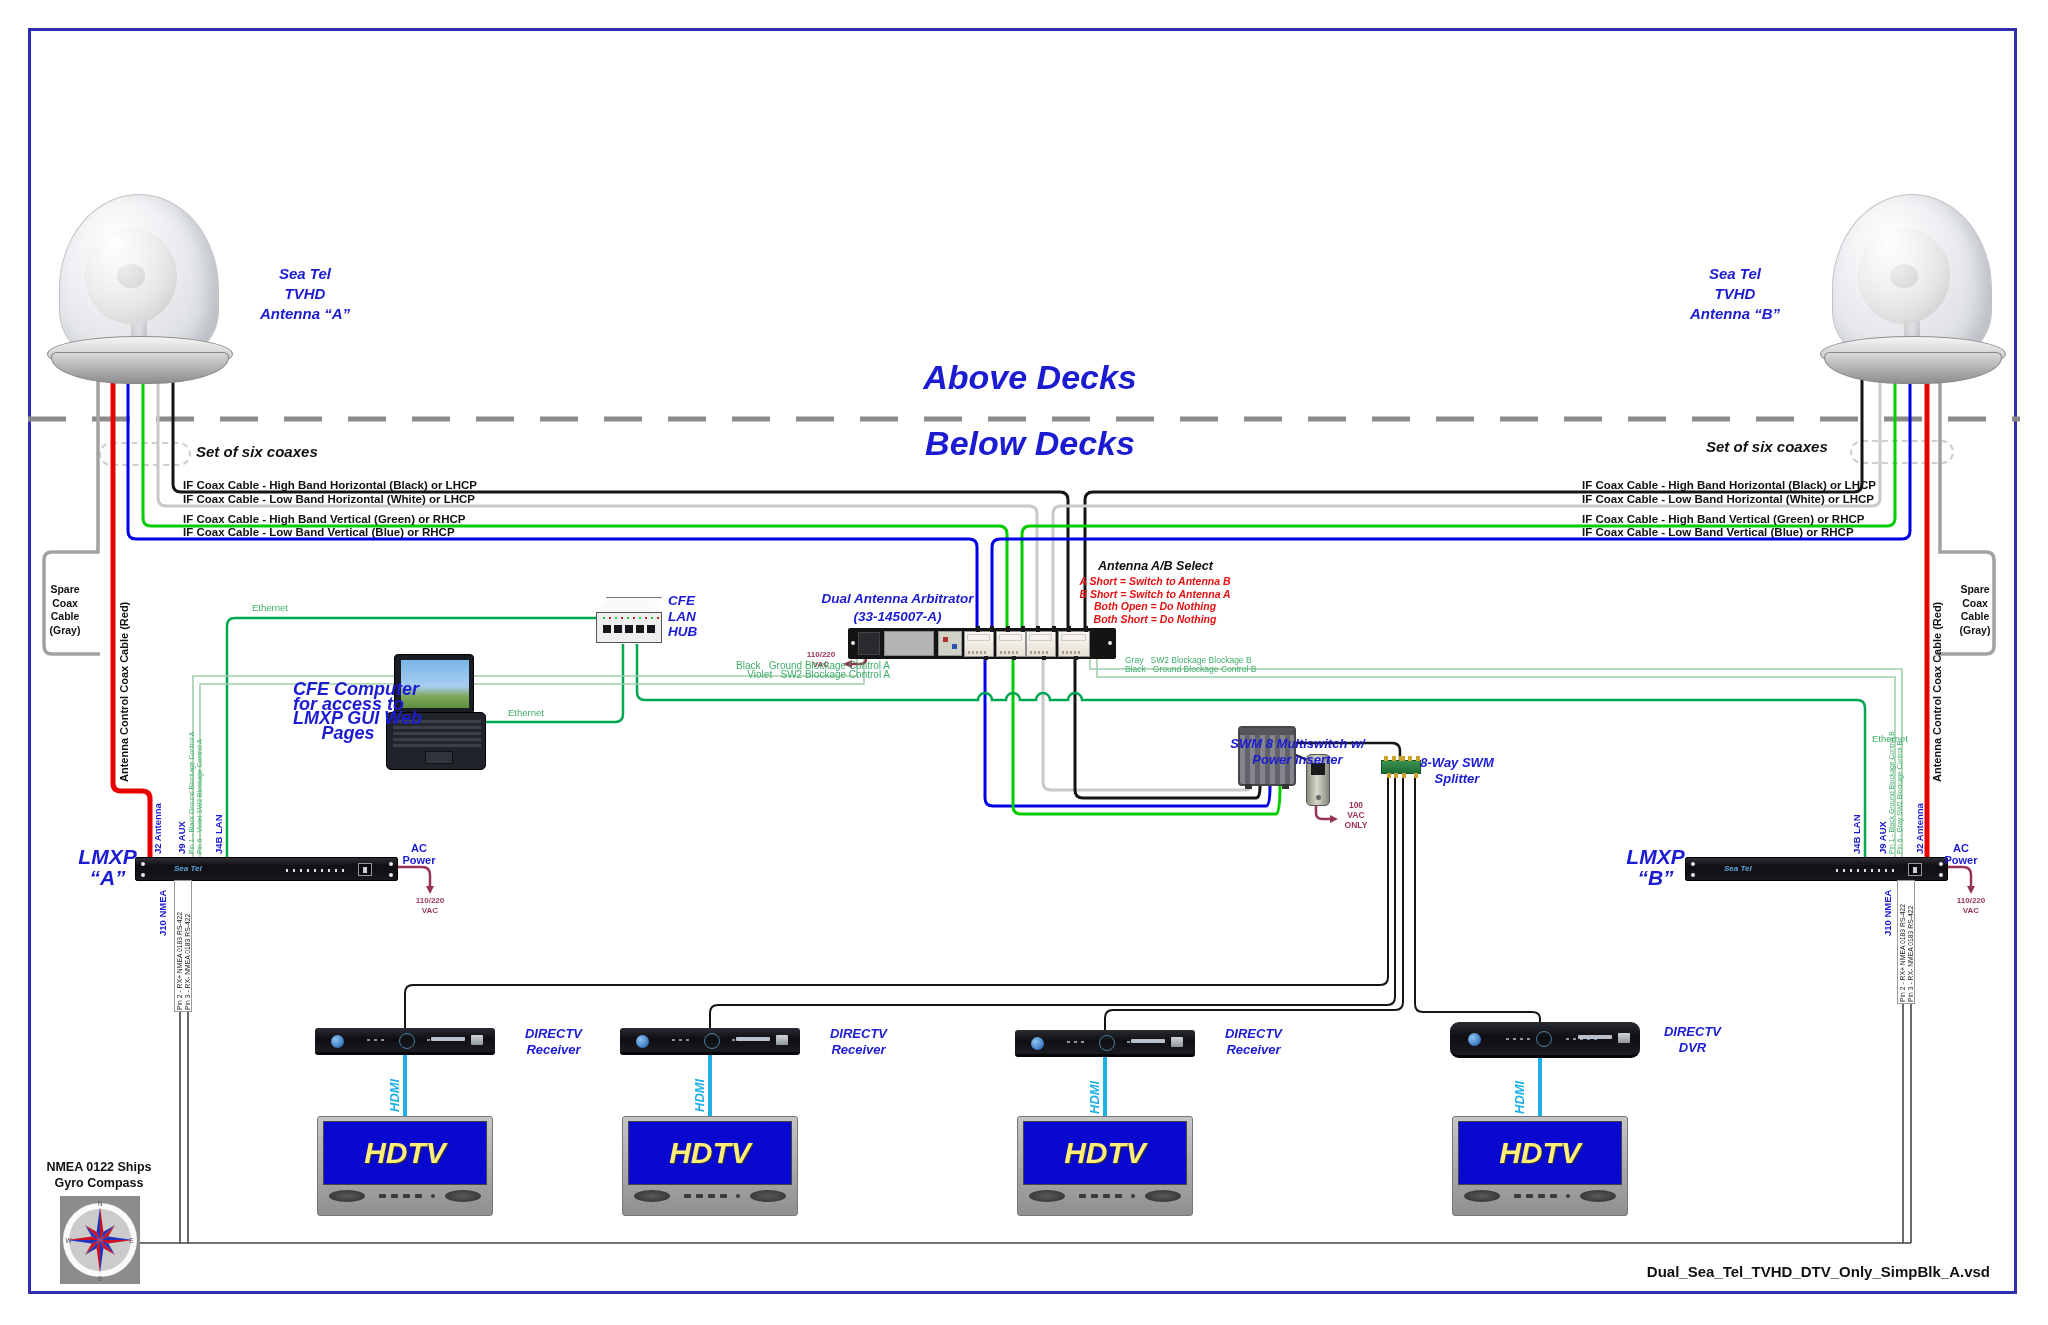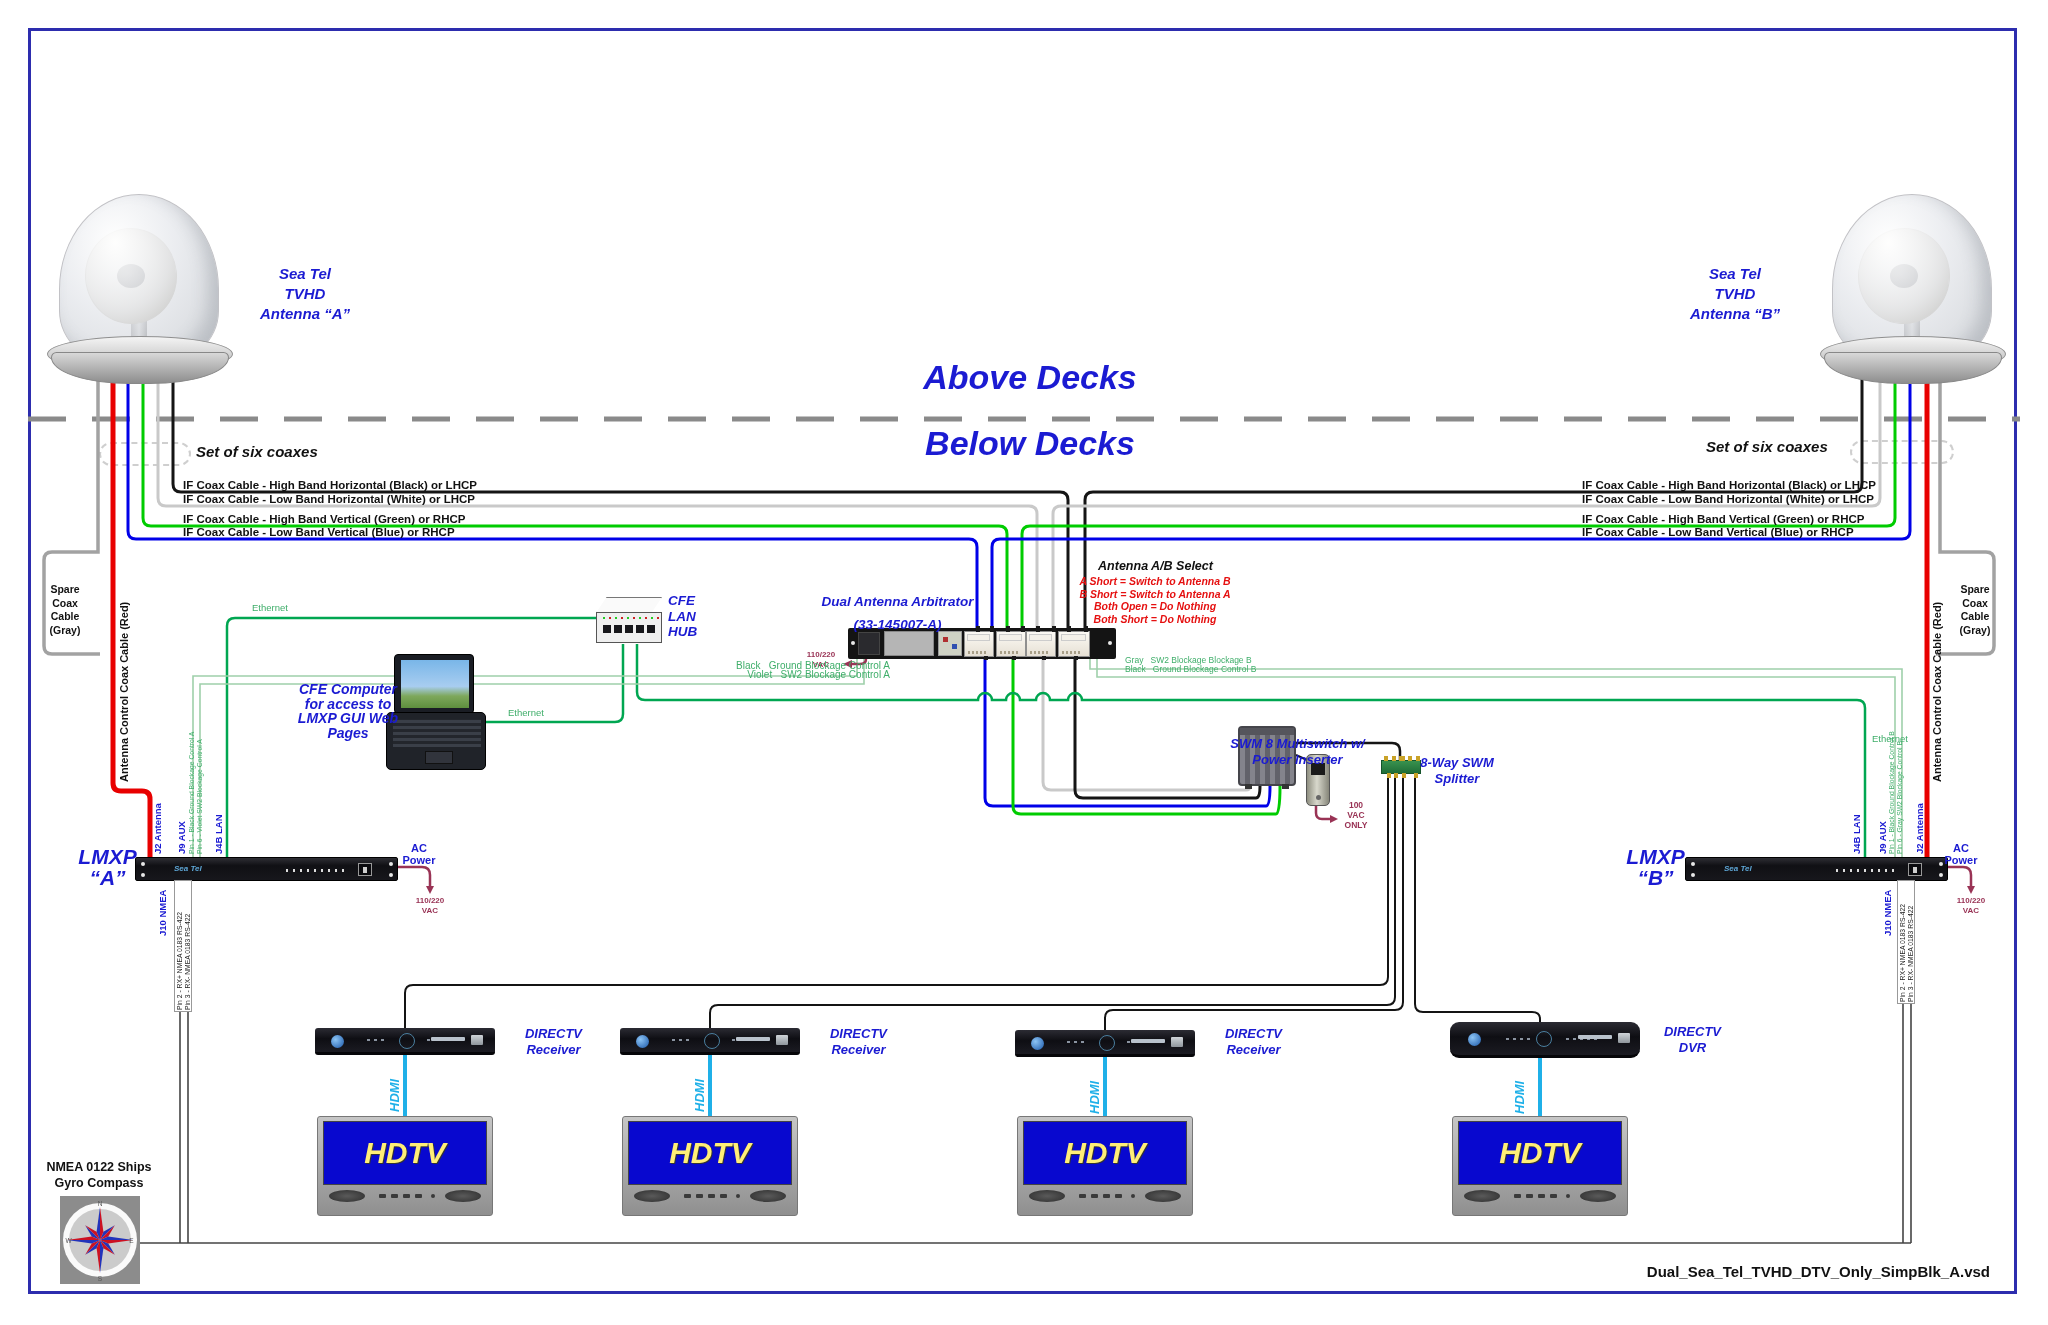--- a/index.html
+++ b/index.html
@@ -494,39 +494,39 @@
 Cable
 (Gray)</div>
   <div class="a pre c b" style="left:1943px;top:583px;width:64px;font-size:10.5px;line-height:13.5px">Spare
 Coax
 Cable
 (Gray)</div>
 
   <div class="a vt b" style="left:118px;top:594px;width:16px;height:188px;font-size:11px">Antenna Control Coax Cable (Red)</div>
   <div class="a vt b" style="left:1931px;top:594px;width:16px;height:188px;font-size:11px">Antenna Control Coax Cable (Red)</div>
 
-  <div class="a pre c blue b i" style="left:810px;top:590px;width:175px;font-size:13.5px;line-height:23px">Dual Antenna Arbitrator
+  <div class="a pre c blue b i" style="left:810px;top:590px;width:175px;font-size:13.5px;line-height:18px">Dual Antenna Arbitrator
 (33-145007-A)</div>
   <div class="a c b i" style="left:1078px;top:559px;width:155px;font-size:12.5px">Antenna A/B Select</div>
   <div class="a pre c red b i" style="left:1070px;top:575px;width:170px;font-size:10.5px;line-height:12.5px">A Short = Switch to Antenna B
 B Short = Switch to Antenna A
 Both Open = Do Nothing
 Both Short = Do Nothing</div>
   <div class="a pre c mar b" style="left:800px;top:650px;width:42px;font-size:8px;line-height:9.5px">110/220
 VAC</div>
 
   <div class="a pre r grn" style="left:688px;top:661px;width:202px;font-size:10px;line-height:9px">Black   Ground Blockage Control A
 Violet   SW2 Blockage Control A</div>
   <div class="a pre grn" style="left:1125px;top:656px;width:210px;font-size:8.5px;line-height:9px">Gray   SW2 Blockage Blockage B
 Black   Ground Blockage Control B</div>
 
   <div class="a pre blue b i" style="left:668px;top:593px;width:70px;font-size:13.5px;line-height:15.5px">CFE
 LAN
 HUB</div>
-  <div class="a pre c blue b i" style="left:293px;top:682px;width:110px;font-size:14px;line-height:14.5px">CFE Computer
+  <div class="a pre c blue b i" style="left:293px;top:682px;width:110px;font-size:18px;line-height:14.5px">CFE Computer
 for access to
 LMXP GUI Web
 Pages</div>
   <div class="a grn" style="left:252px;top:602px;font-size:9.5px">Ethernet</div>
   <div class="a grn" style="left:508px;top:707px;font-size:9.5px">Ethernet</div>
   <div class="a grn" style="left:1872px;top:733px;font-size:9.5px">Ethernet</div>
 
   <div class="a pre c blue b i" style="left:1210px;top:736px;width:175px;font-size:13px;line-height:15.5px">SWM 8 Multiswitch w/
 Power Inserter</div>
   <div class="a pre c blue b i" style="left:1412px;top:755px;width:90px;font-size:13px;line-height:15.5px">8-Way SWM

